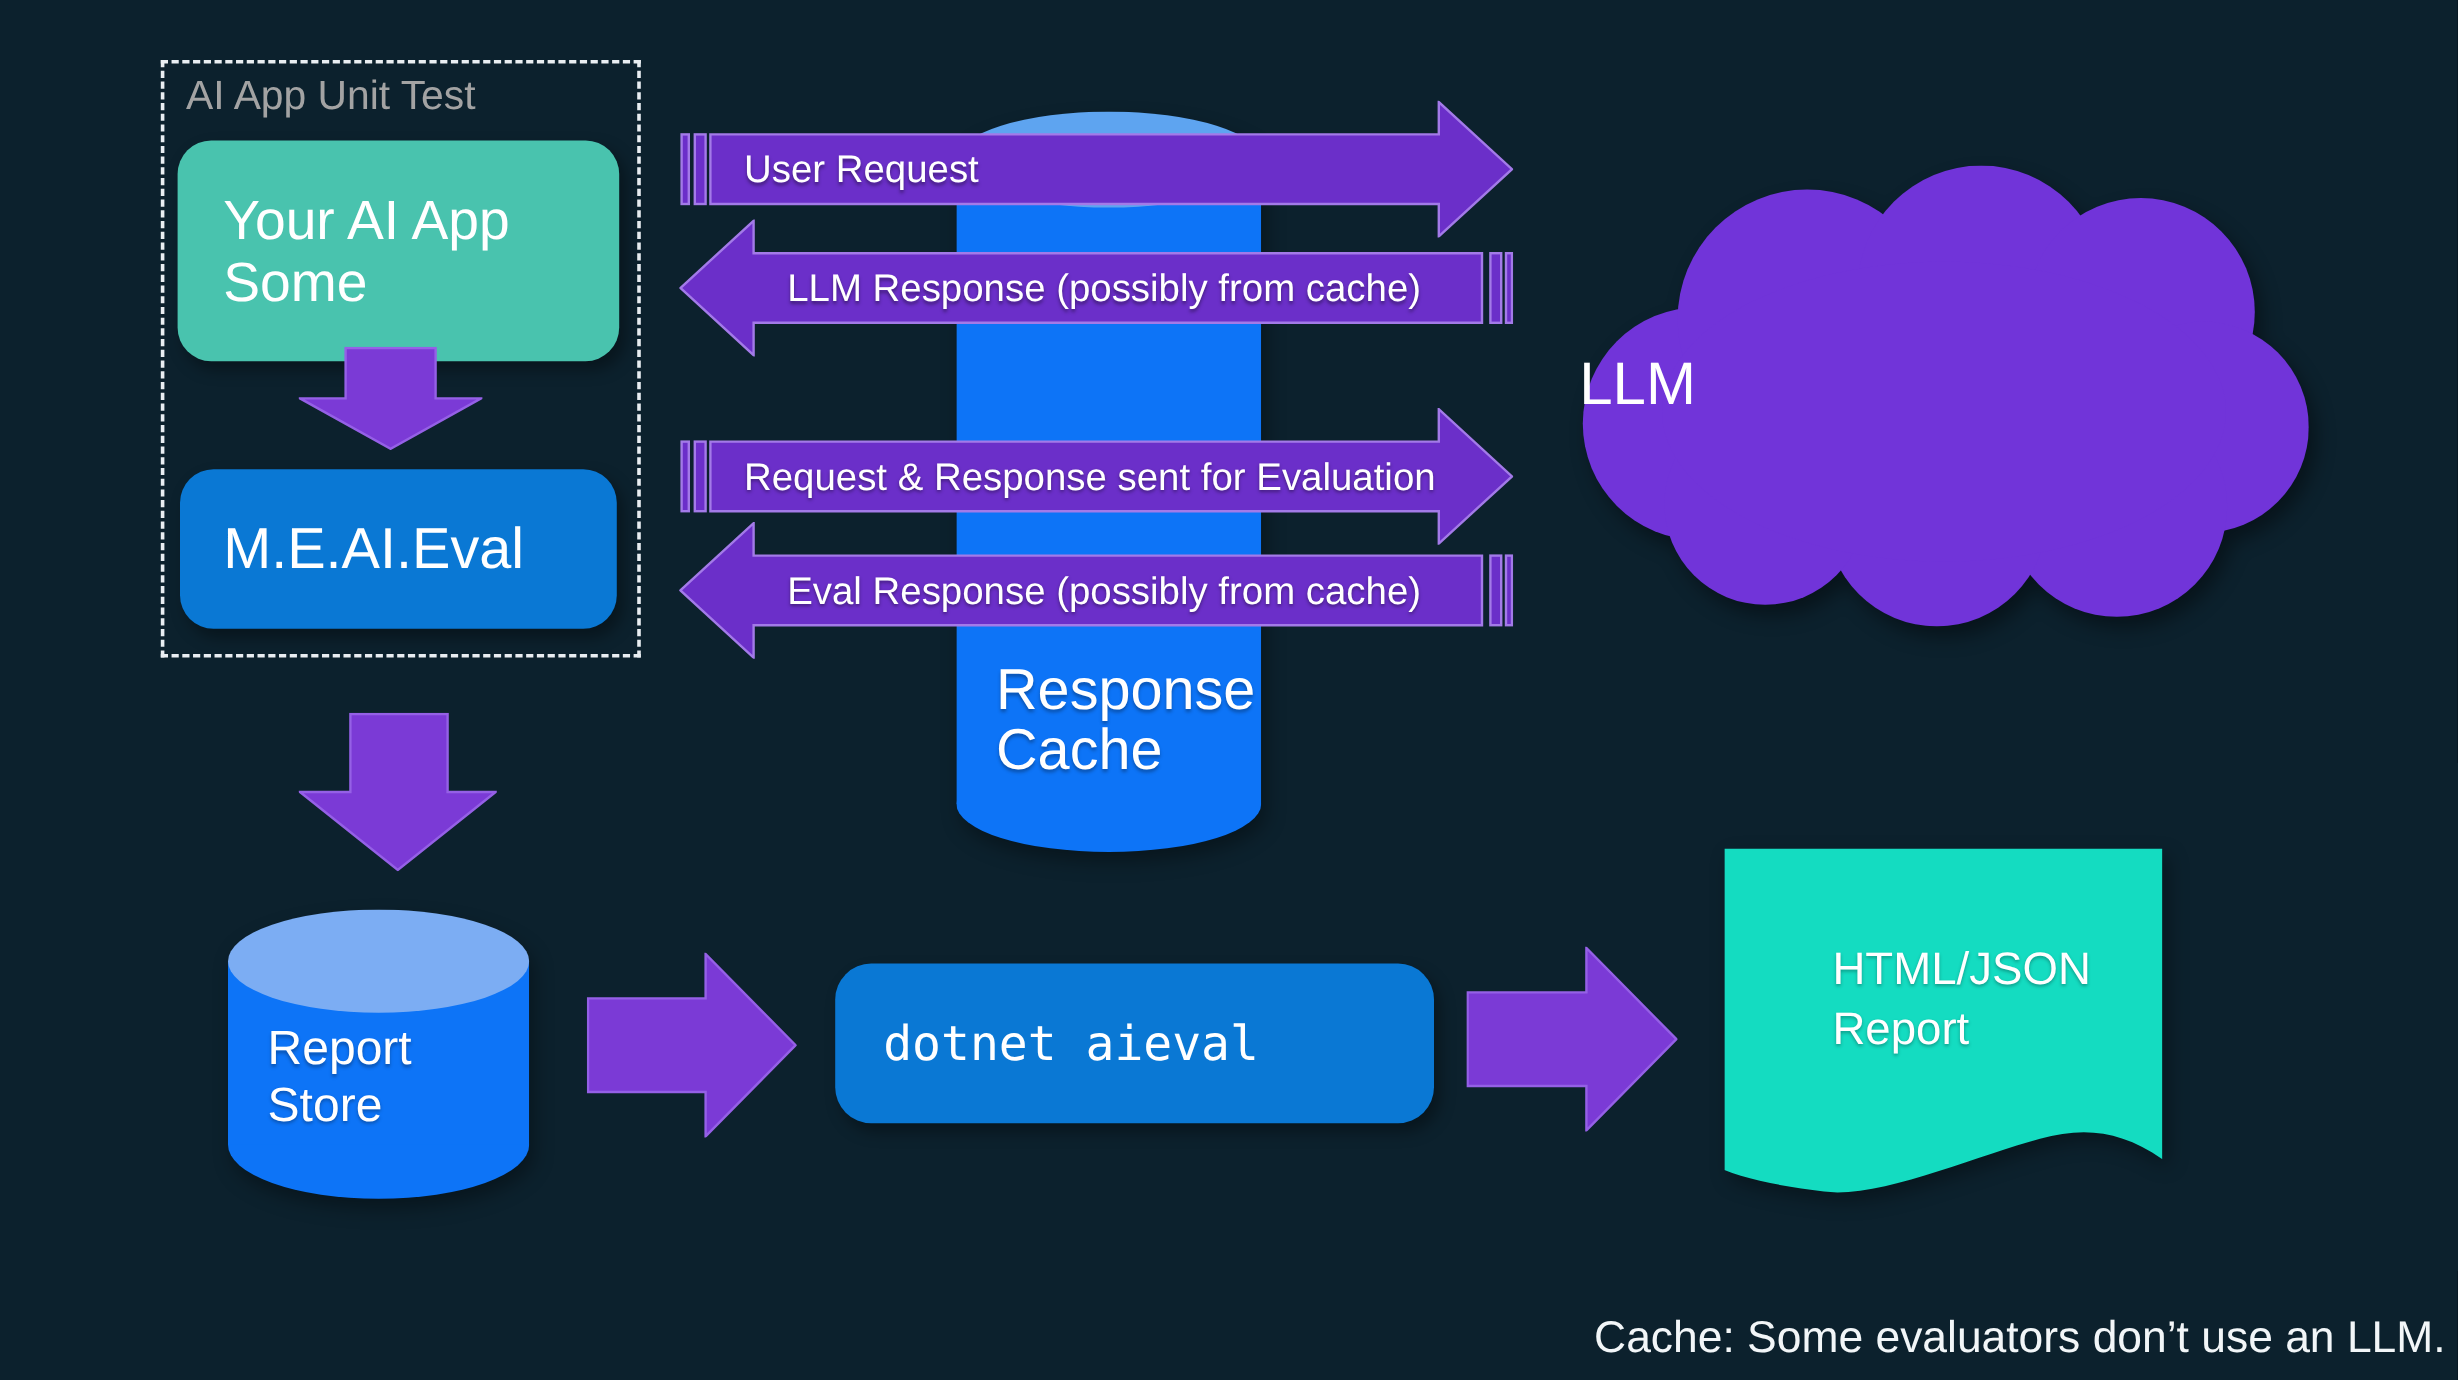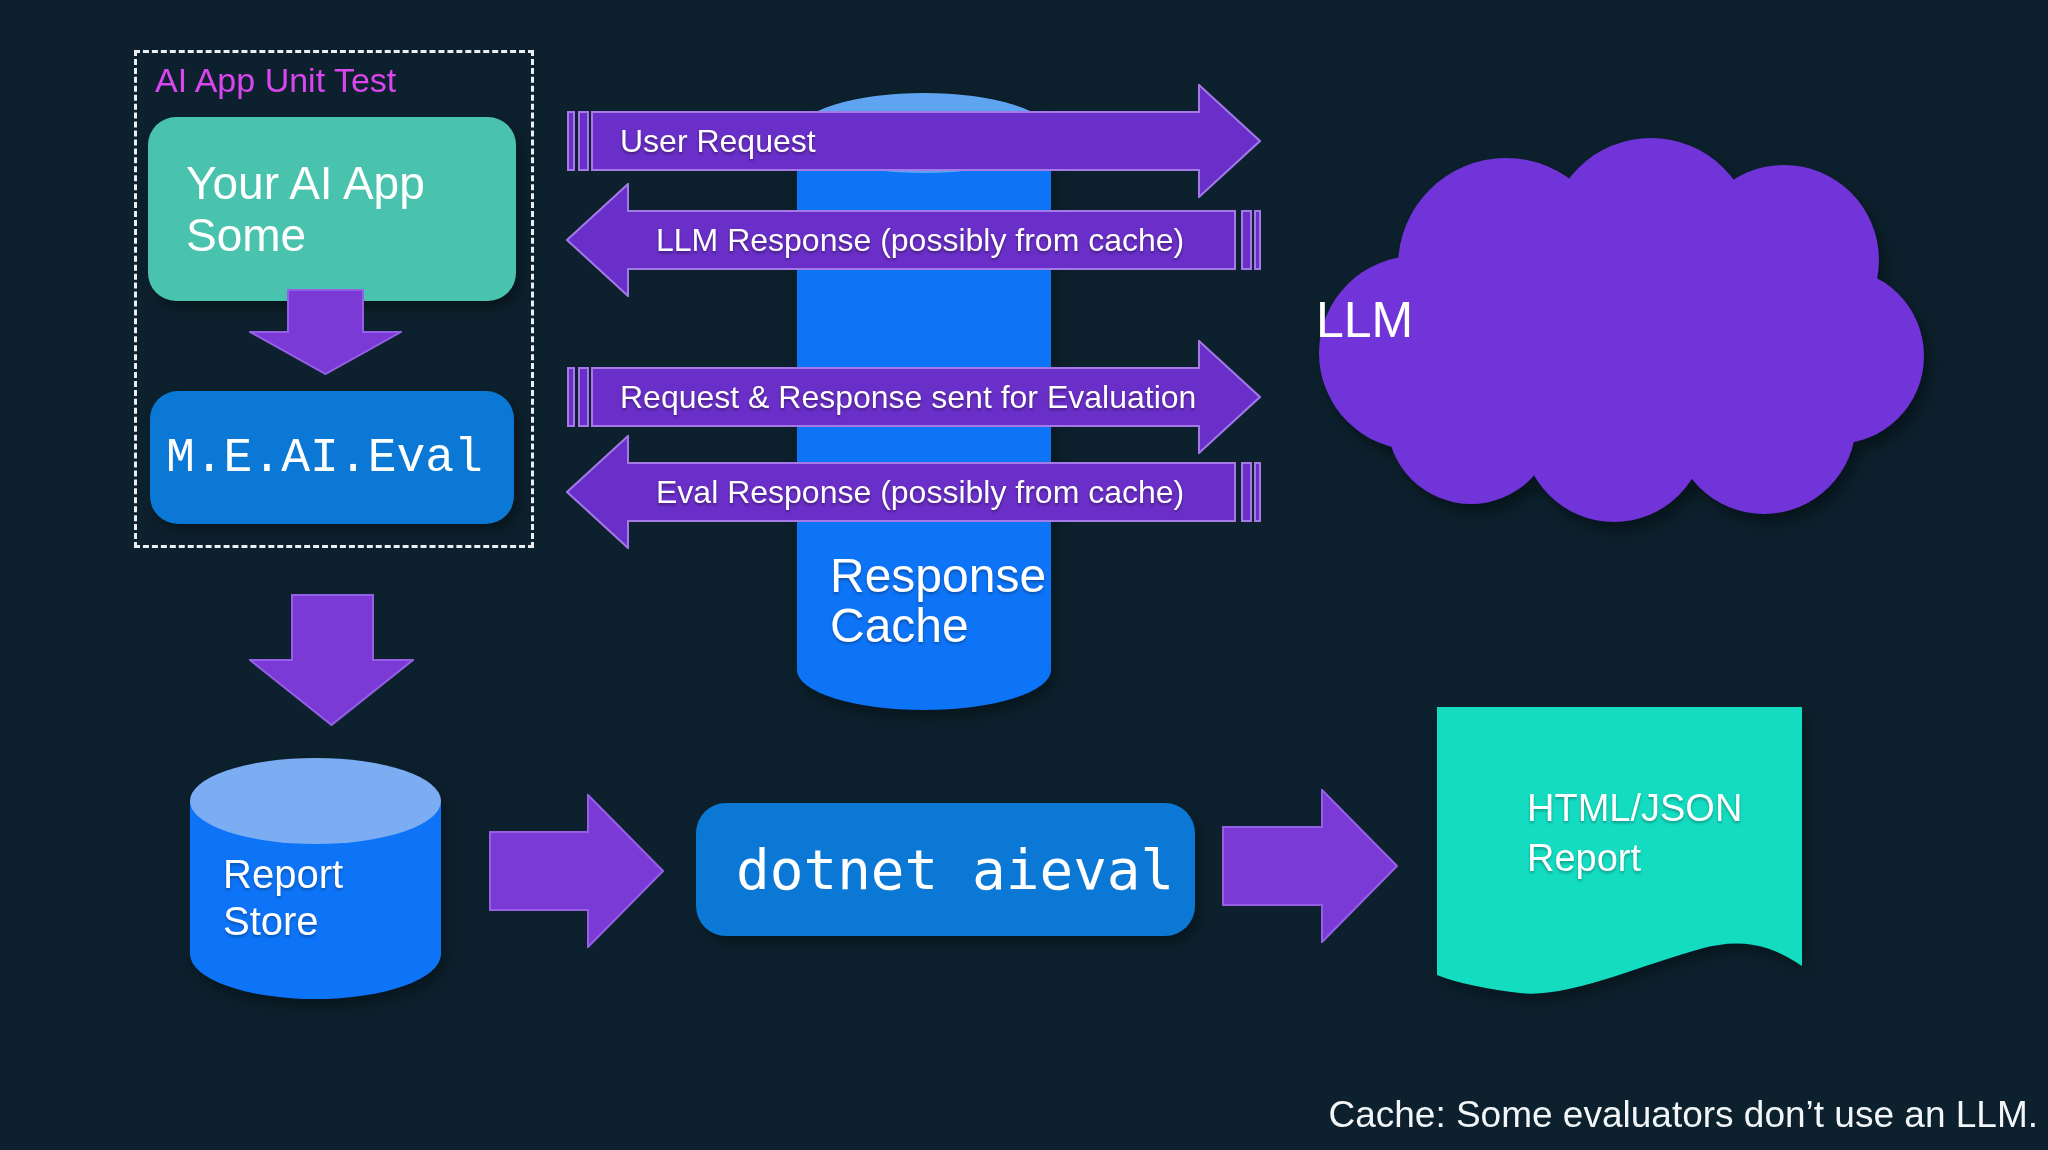--- a/index.html
+++ b/index.html
@@ -9,32 +9,32 @@
     font-family:"Liberation Sans", sans-serif;
     color:#ffffff;
   }
   .abs{position:absolute;}
 
   
   .group-box{
     left:134px;top:50px;width:400px;height:498px;
     border:3px dashed #e9eef2;box-sizing:border-box;
   }
-  .group-label{left:18px;top:8px;font-size:34px;color:#d946ef;white-space:nowrap;}
+  .group-label{left:18px;top:8px;font-size:34px;color:#a3a3a3;white-space:nowrap;}
 
   
   .node{
     display:flex;flex-direction:column;justify-content:center;
     box-sizing:border-box;border-radius:28px;
     box-shadow:5px 7px 12px rgba(0,0,0,0.35);
   }
   .node-teal{left:148px;top:117px;width:368px;height:184px;background:#49c3ae;padding-left:38px;font-size:46px;line-height:52px;}
-  .node-blue{left:150px;top:391px;width:364px;height:133px;background:#0a78d4;padding-left:16px;font-size:48px;font-family:Liberation Mono, monospace;}
+  .node-blue{left:150px;top:391px;width:364px;height:133px;background:#0a78d4;padding-left:36px;font-size:48px;}
   .node-cli{left:696px;top:803px;width:499px;height:133px;background:#0a78d4;padding-left:40px;
-    font-family:"DejaVu Sans Mono", monospace;font-size:56px;border-radius:30px;}
+    font-family:"DejaVu Sans Mono", monospace;font-size:40px;border-radius:30px;}
 
   
   .sarrow{width:695px;height:114px;}
   .sarrow svg{position:absolute;left:0;top:0;}
   .sarrow .lbl{
     position:absolute;top:0;height:114px;display:flex;align-items:center;
     font-size:32px;white-space:nowrap;text-shadow:0 2px 3px rgba(0,0,0,.4);
   }
   .lbl-right{left:54px;}
   .lbl-left{left:90px;}

